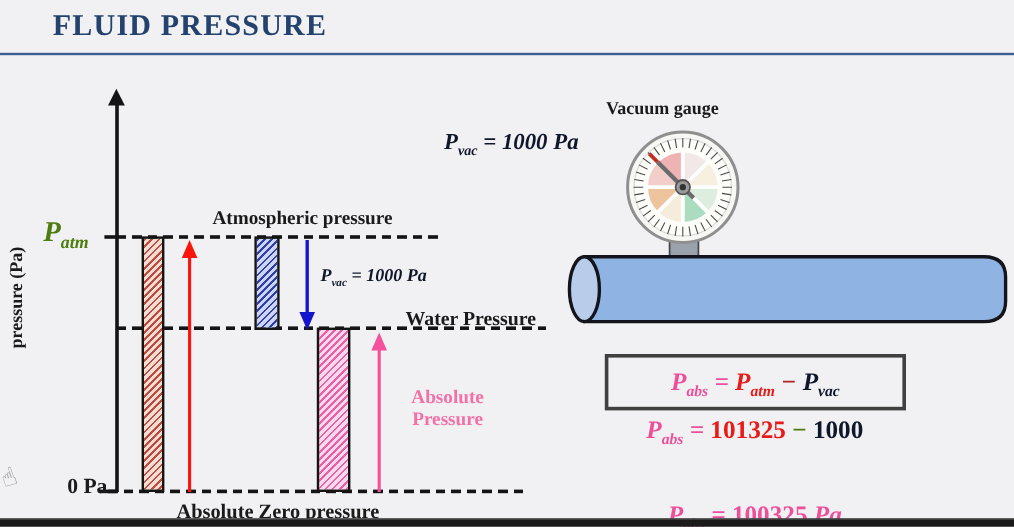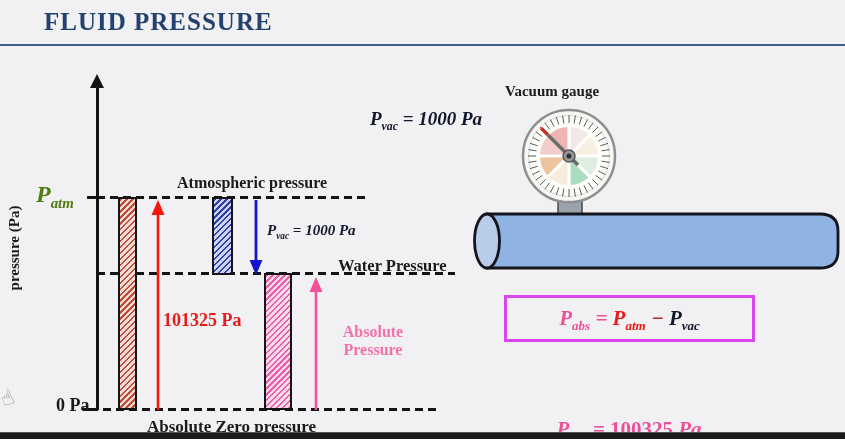--- a/index.html
+++ b/index.html
@@ -36,21 +36,21 @@
   .lbl-0pa{left:40px; top:395px; font-size:18px;margin-left:16px;}
   .lbl-101325{left:163px; top:310px; font-size:18px; color:#e81a1a;}
   .lbl-abspress{left:333px; top:323px; width:80px; text-align:center;
     font-size:16px; font-weight:bold; line-height:18px; color:#f470a8;}
   .lbl-gauge{left:505px; top:83px; width:130px; text-align:left; font-size:15px;}
   .patm{left:36px; top:181px; font-size:24px; font-weight:bold;}
   .pvac-top{left:370px; top:108px; font-size:19px; font-weight:bold;}
   .pvac-diagram{left:267px; top:222px; font-size:15px; font-weight:bold;}
   
   .eq{font-size:21px; font-weight:bold; text-align:center; white-space:nowrap;}
-  .eq-box{left:504px; top:295px; width:251px; height:47px; border:3px solid #d946ef;
+  .eq-box{left:504px; top:295px; width:251px; height:47px; border:3px solid #404040;
     box-sizing:border-box; display:flex; align-items:center; justify-content:center;}
   .eq2{left:499px; top:346px; width:260px;}
   .eq3{left:514px; top:381px; width:230px;margin-top:36px;}
   sub{font-size:62%; line-height:0;}
   .c-pink{color:#ee4f9b;} .c-red{color:#e81a1a;} .c-blue{color:#0f172a;}
   .c-dark{color:#4d7c0f;} .c-maroon{color:#b02424;}
   .it{font-style:italic;}
   
   .hand{left:1px; top:386px; font-size:21px; color:#909090;
     transform:rotate(-20deg); font-family:"DejaVu Sans",sans-serif;}
@@ -90,21 +90,20 @@
     <polygon points="10,76 3.5,61 16.5,61" fill="#1414cc"></polygon>
   </svg>
   <svg class="abs" style="left:306px;top:275px;" width="20" height="137">
     <line x1="10" y1="135" x2="10" y2="12" stroke="#f4509b" stroke-width="2.6"></line>
     <polygon points="10,2 3.5,17 16.5,17" fill="#f4509b"></polygon>
   </svg>
 
   <div class="abs lbl lbl-atm">Atmospheric pressure</div>
   <div class="abs lbl lbl-water">Water Pressure</div>
   <div class="abs pvac-diagram"><span class="seg c-blue it">P<sub>vac</sub></span><span class="seg c-blue it"> = 1000 Pa</span></div>
-  <div class="abs lbl lbl-101325">101325 Pa</div>
   <div class="abs lbl-abspress">
     <div>Absolute</div>
     <div>Pressure</div>
   </div>
   <div class="abs lbl lbl-zero">Absolute Zero pressure</div>
 
   <div class="abs hand">☝</div>
 
   <div class="abs lbl lbl-gauge">Vacuum gauge</div>
   <div class="abs pvac-top"><span class="seg c-blue it">P<sub>vac</sub></span><span class="seg c-blue it"> = 1000 Pa</span></div>
@@ -174,16 +173,17 @@
   </svg>
 
   <svg class="abs" style="left:470px;top:210px;" width="375" height="64" viewBox="0 0 375 64">
     <path d="M17,4 L350,4 Q368,4 368,21 L368,41 Q368,58 350,58 L17,58 Z" fill="#8fb3e2" stroke="#14141c" stroke-width="2.8"></path>
     <ellipse cx="17" cy="31" rx="12.5" ry="27" fill="#b9cdeb" stroke="#14141c" stroke-width="2.8"></ellipse>
   </svg>
 
   <div class="abs eq-box">
     <div class="eq"><span class="seg c-pink it">P<sub>abs</sub></span><span class="seg c-pink it"> = </span><span class="seg c-red it">P<sub>atm</sub></span><span class="seg c-maroon it"> − </span><span class="seg c-blue it">P<sub>vac</sub></span></div>
   </div>
+  <div class="abs eq eq2"><span class="seg c-pink it">P<sub>abs</sub></span><span class="seg c-pink it"> = </span><span class="seg c-red">101325</span><span class="seg c-dark"> − </span><span class="seg c-blue">1000</span></div>
   <div class="abs eq eq3"><span class="seg c-pink it">P<sub>abs</sub></span><span class="seg c-pink it"> = </span><span class="seg c-pink">100325 </span><span class="seg c-pink it">Pa</span></div>
 
   <div class="abs bottom-strip"></div>
 </div>
 
 </body></html>

